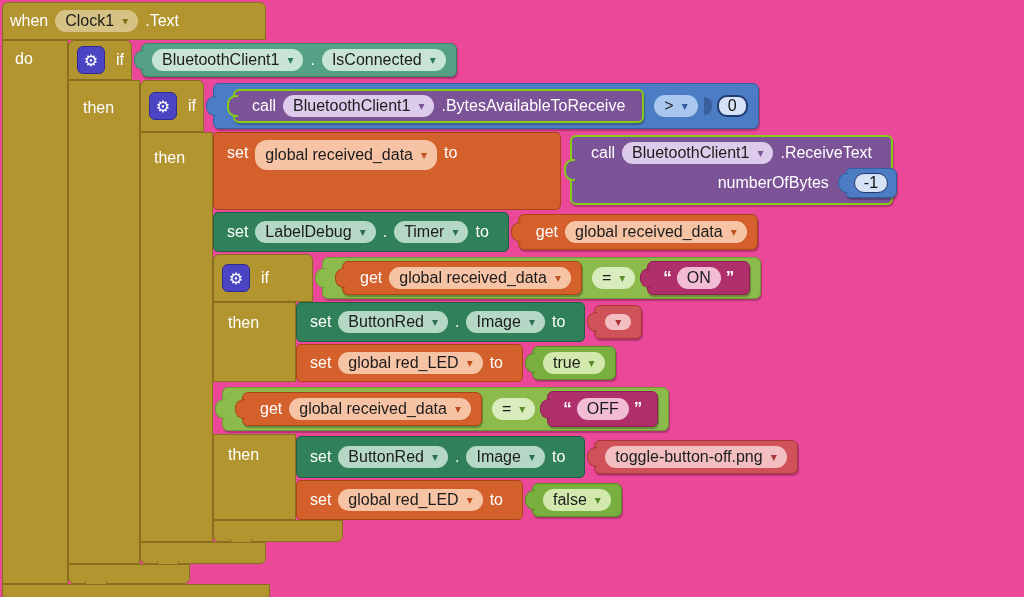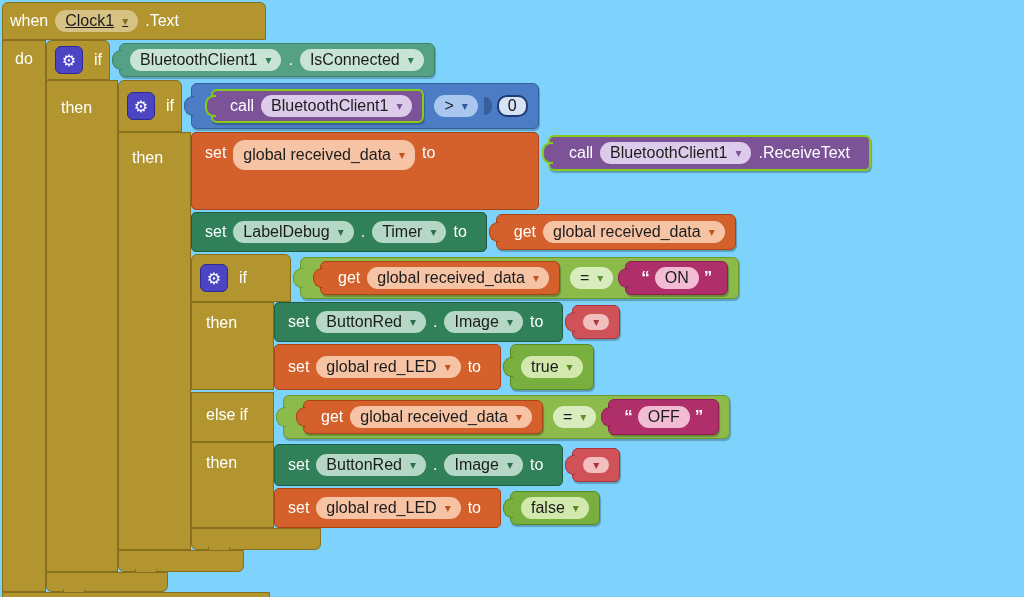--- a/index.html
+++ b/index.html
@@ -1,16 +1,16 @@
 <!DOCTYPE html>
 <html><head>
 <meta charset="utf-8">
 <style>
   html,body{margin:0;padding:0;background:#2e2e2e;}
-  .ws{position:relative;width:1024px;height:597px;background:#7dd3fc;overflow:hidden;
+  .ws{position:relative;width:1024px;height:597px;background:#ec4899;overflow:hidden;
       font-family:"Liberation Sans","DejaVu Sans",sans-serif;font-size:16px;}
   .stack{position:absolute;top:2px;left:2px;}
   .block{width:max-content;}
   .row{display:flex;align-items:stretch;width:max-content;}
   .vrow{display:flex;flex-direction:column;width:max-content;}
 
   
   .gold{background:#B3952F;border:1px solid #87701D;}
   .goldhead{display:flex;align-items:center;position:relative;border-radius:6px 6px 0 0;box-sizing:border-box;}
   .spine{color:#fff;box-sizing:border-box;flex:0 0 auto;}
@@ -61,42 +61,42 @@
   .redpng .field{background:#F2BEC0;}
   .redpng .arrow{color:#A83338;}
 
   .gear{width:26px;height:26px;flex:0 0 26px;background:#4B45C4;border:1px solid #2F2B92;
         border-radius:6px;color:#fff;display:flex;align-items:center;justify-content:center;
         font-size:16px;margin:0 4px 0 8px;}
   .quote{color:#fff;font-weight:bold;padding:0 5px;font-size:17px;}
 
   
   .when-header{height:38px;width:264px;border-radius:6px 6px 0 0;}
-  .spine-do{width:44px;padding:9px 0 0 12px;}
+  .spine-do{width:66px;padding:9px 0 0 12px;}
   .when-foot{height:16px;width:268px;}
   .spine-then1{width:72px;padding:18px 0 0 14px;}
   .if1-foot{height:20px;width:122px;}
   .spine-then2{width:73px;padding:16px 0 0 13px;}
   .if2-foot{height:22px;width:126px;}
   .spine-then3{width:83px;padding:11px 0 0 14px;}
   .if3-foot{height:22px;width:130px;}
   .h-if1{height:40px;}
   .h-if2{height:52px;}
   .h-if3{height:48px;}
   .h-elseif{height:50px;}
 </style>
 </head>
 <body>
 
 <div class="ws">
  <div class="stack block">
 
   <div class="gold goldhead when-header">
     <span class="wl">when</span>
-    <span class="field" style="background:#D6C285;text-decoration:underline;">
+    <span class="field" style="background:#D6C285;">
       <span>Clock1</span>
       <span class="arrow" style="color:#87701D;">▾</span>
     </span>
     <span class="wl">.Text</span>
   </div>
 
   <div class="row">
     <div class="gold spine spine-do">
       <span>do</span>
     </div>
@@ -131,20 +131,21 @@
               <span class="gear">⚙</span>
               <span class="wl">if</span>
             </div>
             <div class="vblk blue tabbed" style="align-self:center;height:46px;">
               <div class="vblk purple tabbed" style="height:34px;">
                 <span class="wl">call</span>
                 <span class="field">
                   <span>BluetoothClient1</span>
                   <span class="arrow">▾</span>
                 </span>
+                <span class="wl">.BytesAvailableToReceive</span>
               </div>
               <span class="field opblue" style="margin-left:10px;">
                 <span>&gt;</span>
                 <span class="arrow">▾</span>
               </span>
               <span class="socket"></span>
               <span class="numfield">0</span>
             </div>
           </div>
 
@@ -165,20 +166,26 @@
                   <span class="wl" style="margin-top:4px;">to</span>
                 </div>
                 <div class="vblk purple tabbed" style="align-self:flex-start;margin-top:3px;flex-direction:column;align-items:stretch;padding:5px 12px;">
                   <div class="row" style="align-items:center;">
                     <span class="wl">call</span>
                     <span class="field">
                       <span>BluetoothClient1</span>
                       <span class="arrow">▾</span>
                     </span>
                     <span class="wl">.ReceiveText</span>
+                  </div>
+                  <div class="row" style="align-items:center;justify-content:flex-end;margin-top:4px;margin-right:-18px;align-self:flex-end;">
+                    <span class="wl">numberOfBytes</span>
+                    <span class="vblk blue tabbed" style="height:30px;padding:2px 8px;">
+                      <span class="numfield" style="border-width:1px;">-1</span>
+                    </span>
                   </div>
                 </div>
               </div>
 
               <div class="row" style="margin-top:2px;">
                 <div class="stmt dgreen" style="min-height:40px;">
                   <span class="wl">set</span>
                   <span class="field">
                     <span>LabelDebug</span>
                     <span class="arrow">▾</span>
@@ -252,34 +259,31 @@
                     </div>
                     <div class="row" style="margin-top:2px;">
                       <div class="stmt orange" style="min-height:38px;">
                         <span class="wl">set</span>
                         <span class="field">
                           <span>global red_LED</span>
                           <span class="arrow">▾</span>
                         </span>
                         <span class="wl">to</span>
                       </div>
-                      <div class="vblk tf tabbed" style="align-self:center;height:46px;">
+                      <div class="vblk tf tabbed" style="align-self:center;height:34px;">
                         <span class="field">
                           <span>true</span>
                           <span class="arrow">▾</span>
                         </span>
                       </div>
                     </div>
                   </div>
                 </div>
 
                 <div class="row h-elseif" style="margin-top:2px;">
-                  <div class="gold goldhead" style="border-radius:0;width:83px;align-items:flex-start;padding:13px 0 0 14px;">
-                    <span class="wl" style="padding:0;">else if</span>
-                  </div>
                   <div class="vblk lgreen tabbed" style="align-self:center;height:44px;">
                     <div class="vblk orange tabbed" style="height:34px;">
                       <span class="wl">get</span>
                       <span class="field">
                         <span>global received_data</span>
                         <span class="arrow">▾</span>
                       </span>
                     </div>
                     <span class="field" style="margin-left:10px;">
                       <span>=</span>
@@ -307,20 +311,21 @@
                         </span>
                         <span class="wl">.</span>
                         <span class="field">
                           <span>Image</span>
                           <span class="arrow">▾</span>
                         </span>
                         <span class="wl">to</span>
                       </div>
                       <div class="vblk redpng tabbed" style="align-self:center;height:34px;">
                         <span class="field">
+                          <span>toggle-button-off.png</span>
                           <span class="arrow">▾</span>
                         </span>
                       </div>
                     </div>
                     <div class="row" style="margin-top:2px;">
                       <div class="stmt orange" style="min-height:40px;">
                         <span class="wl">set</span>
                         <span class="field">
                           <span>global red_LED</span>
                           <span class="arrow">▾</span>

